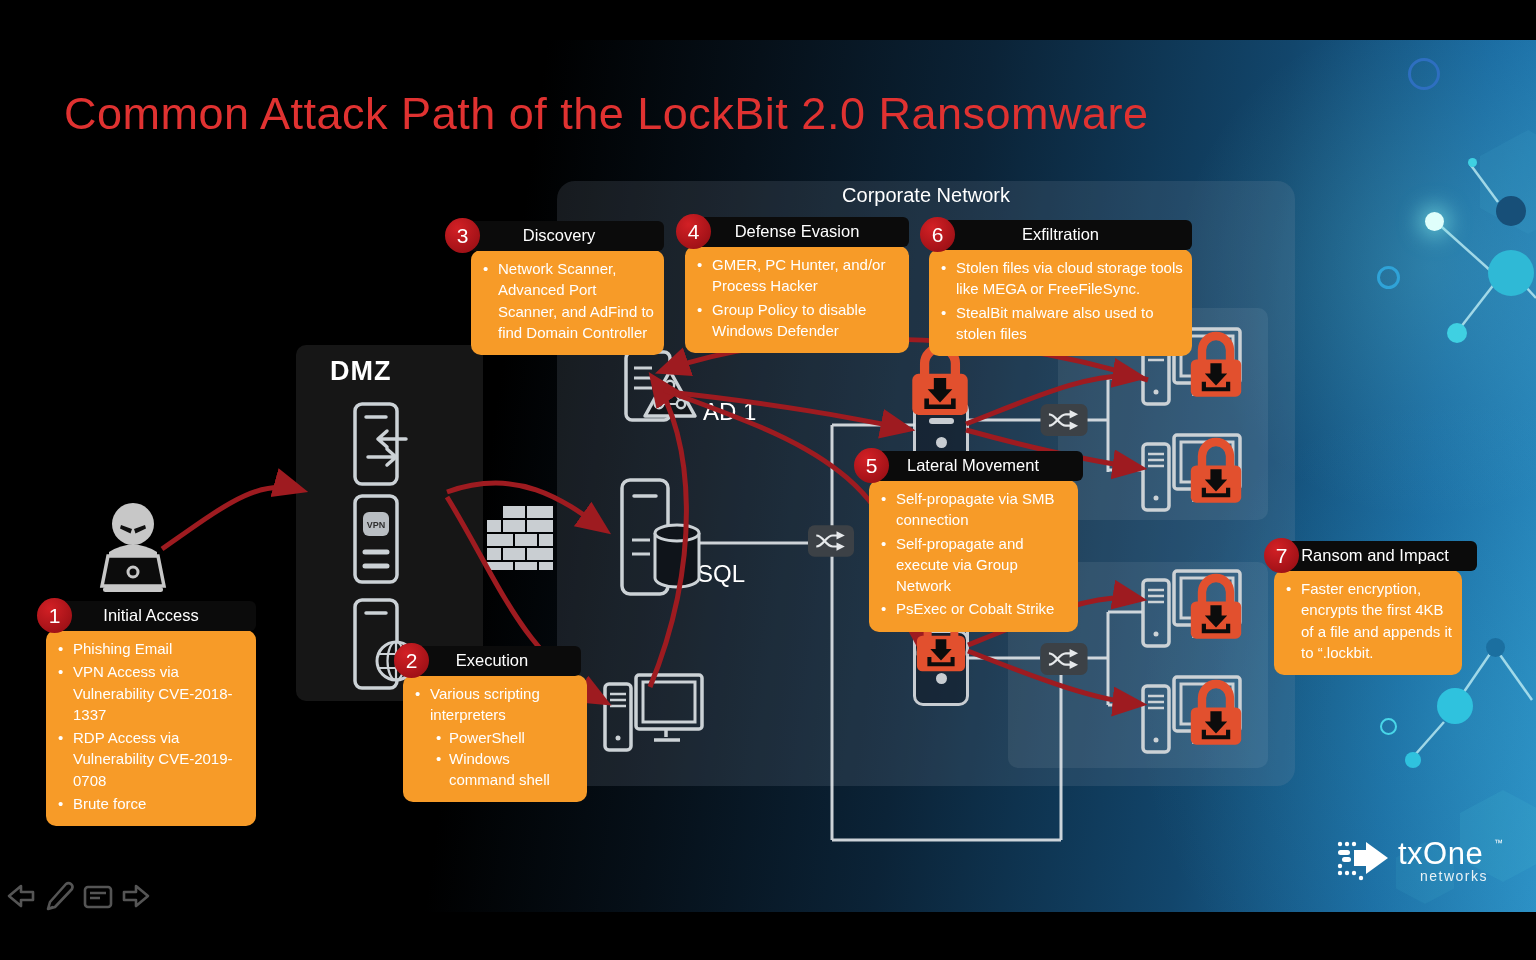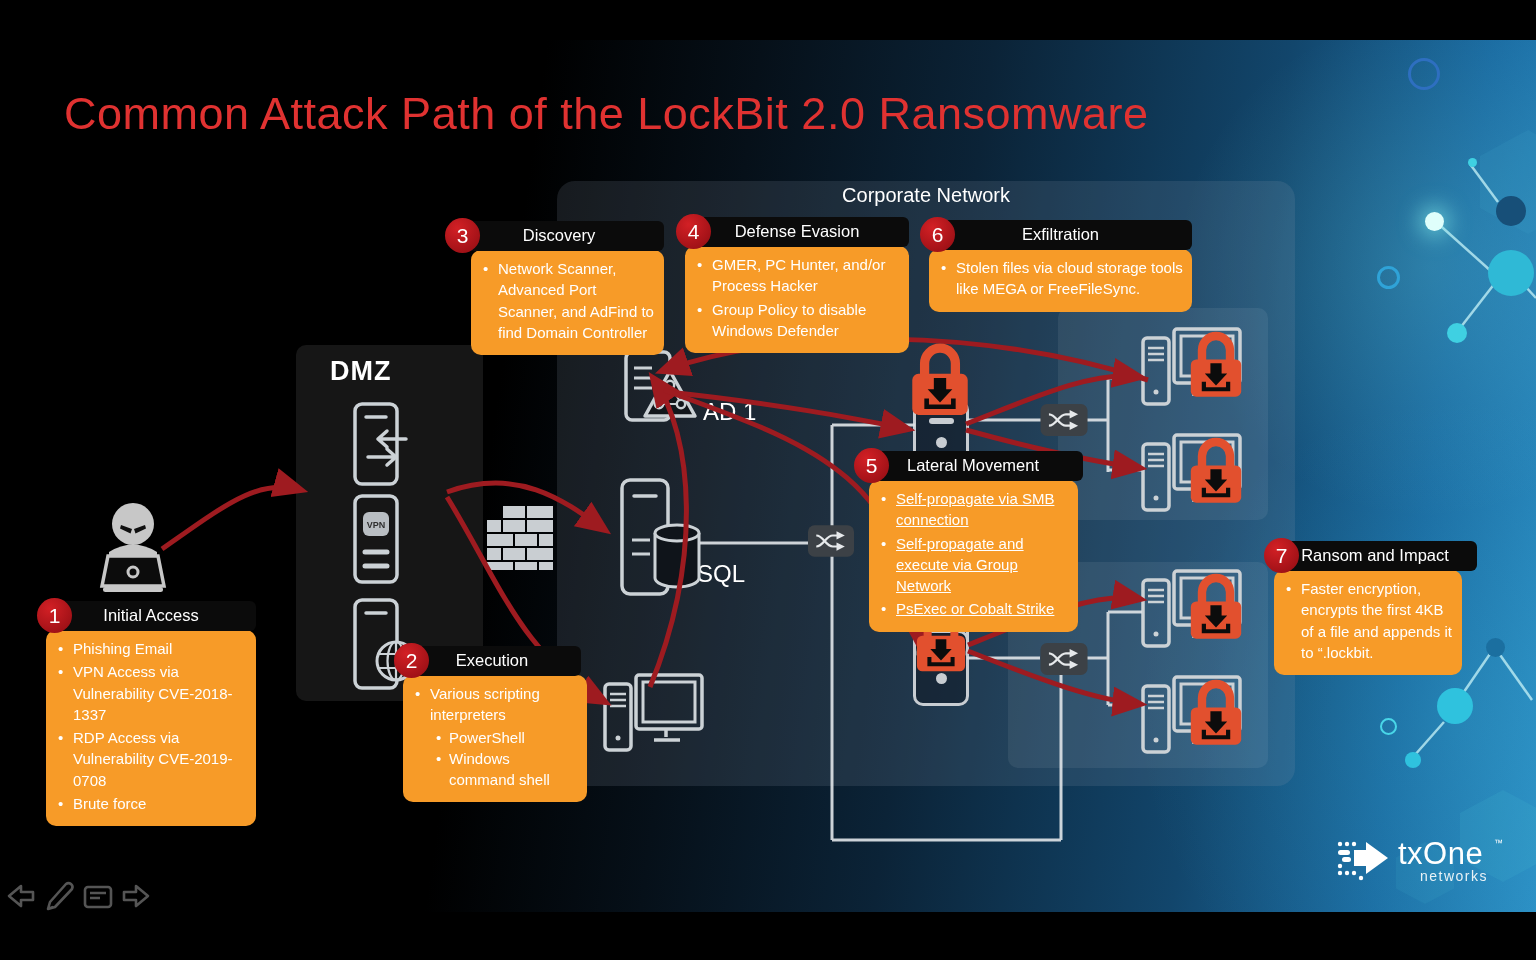--- a/index.html
+++ b/index.html
@@ -348,34 +348,35 @@
   <div class="body">
       <ul>
         <li>GMER, PC Hunter, and/or Process Hacker</li>
         <li>Group Policy to disable Windows Defender</li>
       </ul>
     </div>
 </div>
 <div class="callout" style="left:863px;top:451px;width:220px;">
   <div class="badge">5</div>
   <div class="hdr">Lateral Movement</div>
-  <div class="body" style="margin-left:6px;width:209px;text-decoration:underline;">
+  <div class="body" style="margin-left:6px;width:209px;">
       <ul>
         <li>Self-propagate via SMB connection</li>
         <li>Self-propagate and execute via Group Network</li>
         <li>PsExec or Cobalt Strike</li>
       </ul>
     </div>
 </div>
 <div class="callout" style="left:929px;top:220px;width:263px;">
   <div class="badge">6</div>
   <div class="hdr">Exfiltration</div>
   <div class="body">
       <ul>
         <li>Stolen files via cloud storage tools like MEGA or FreeFileSync.</li>
+        <li>StealBit malware also used to stolen files</li>
       </ul>
     </div>
 </div>
 <div class="callout" style="left:1273px;top:541px;width:204px;">
   <div class="badge">7</div>
   <div class="hdr">Ransom and Impact</div>
   <div class="body" style="margin-left:1px;width:188px;">
       <ul>
         <li>Faster encryption, encrypts the first 4KB of a file and appends it to “.lockbit.</li>
       </ul>

